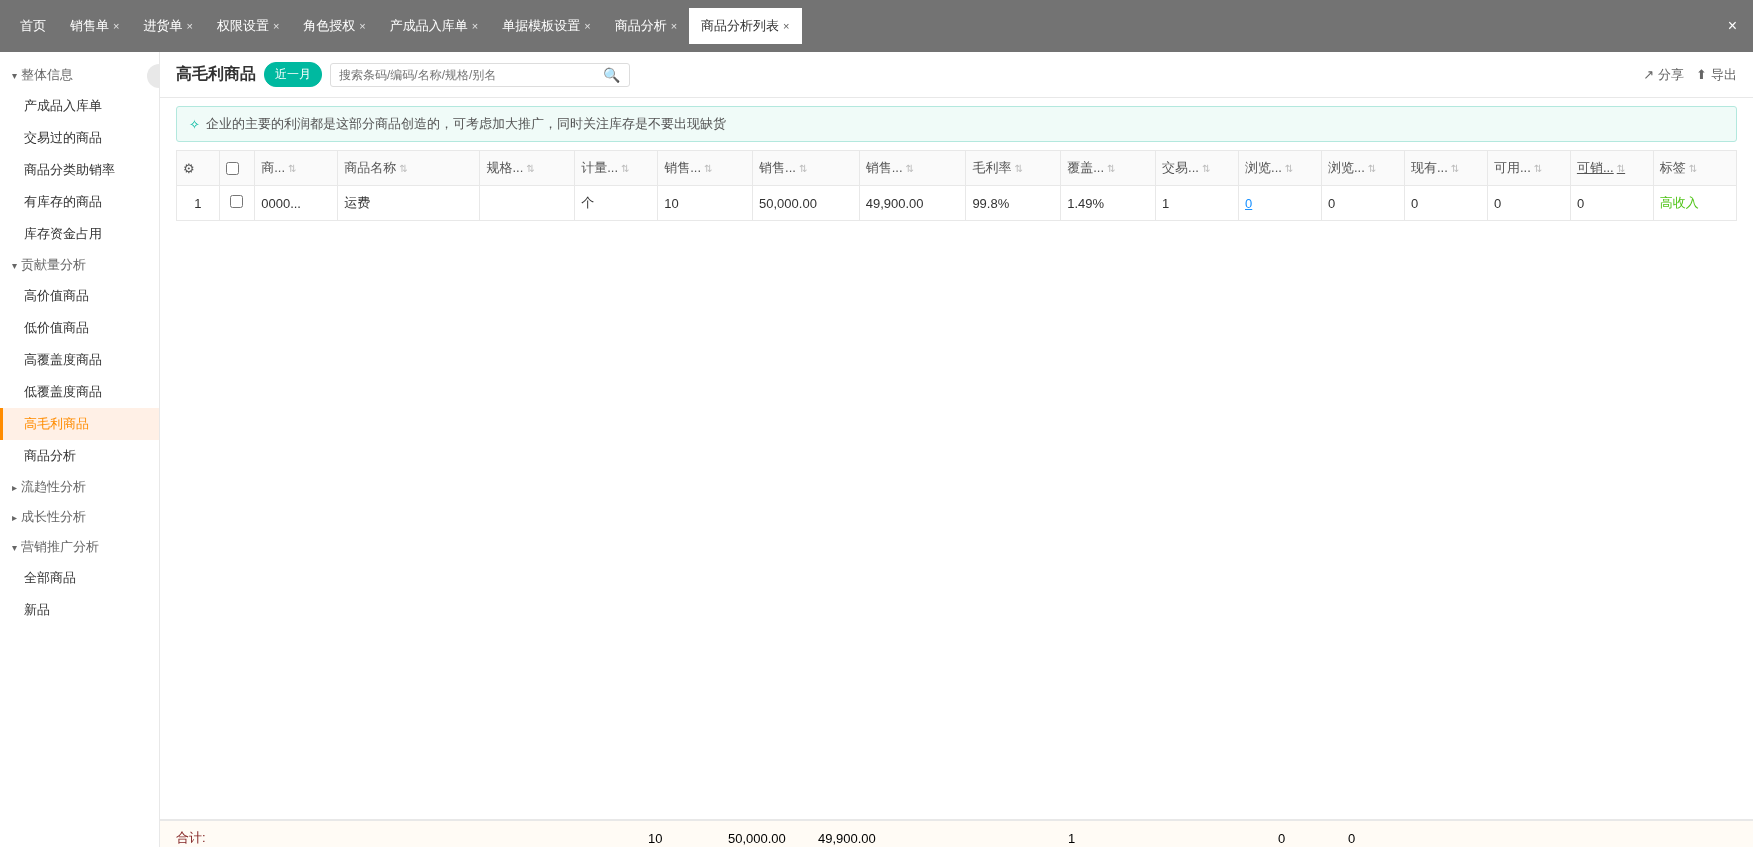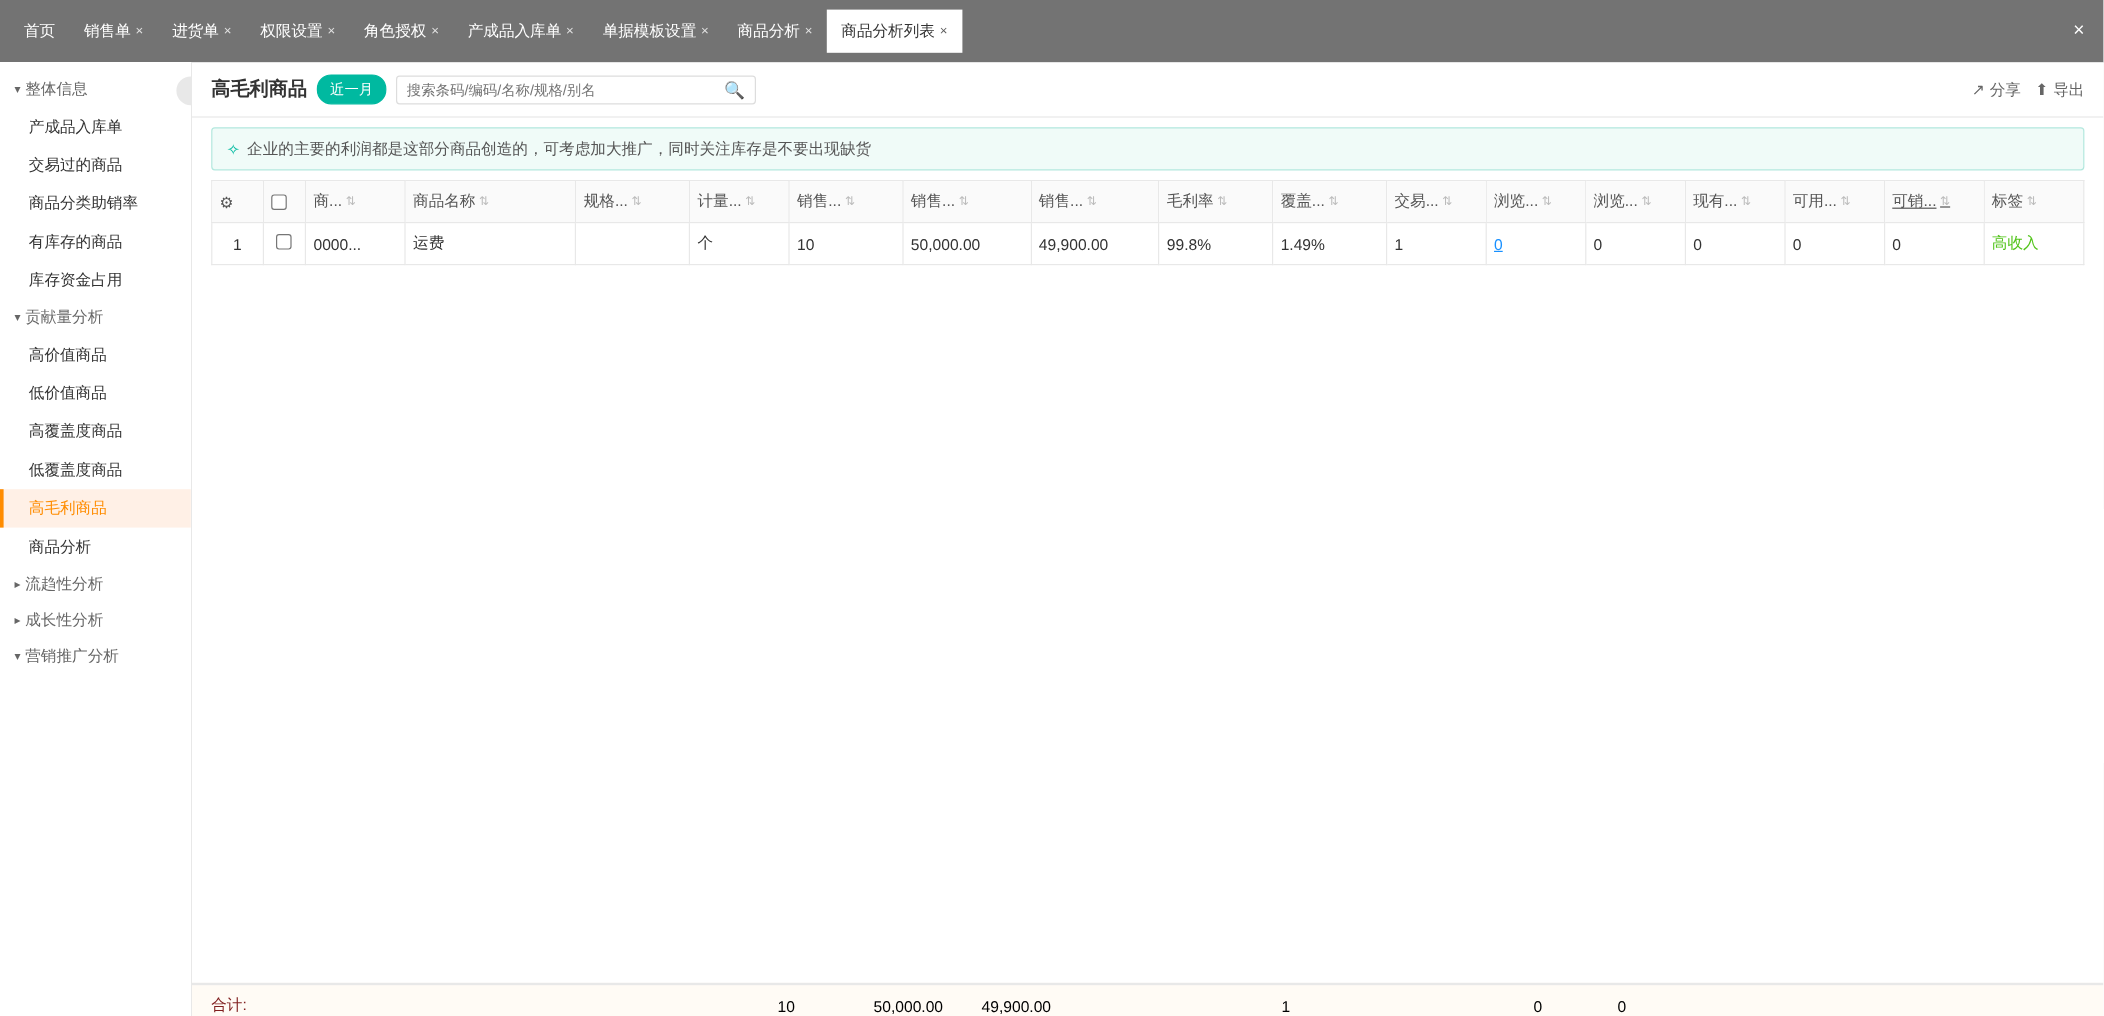--- a/index.html
+++ b/index.html
@@ -352,20 +352,28 @@
     </div>
 
     <div class="sidebar-section-header">
       <span class="arrow">▸</span>
       <span>成长性分析</span>
     </div>
 
     <div class="sidebar-section-header">
       <span class="arrow">▾</span>
       <span>营销推广分析</span>
+    </div>
+    <div>
+      <div class="sidebar-item">
+        <span>全部商品</span>
+      </div>
+      <div class="sidebar-item">
+        <span>新品</span>
+      </div>
     </div>
   </div>
 
   <div class="content-area">
 
     <div class="content-header">
       <span class="content-title">高毛利商品</span>
       <button class="filter-btn active">近一月</button>
       <div class="search-box">
         <input type="text" placeholder="搜索条码/编码/名称/规格/别名" style="">

